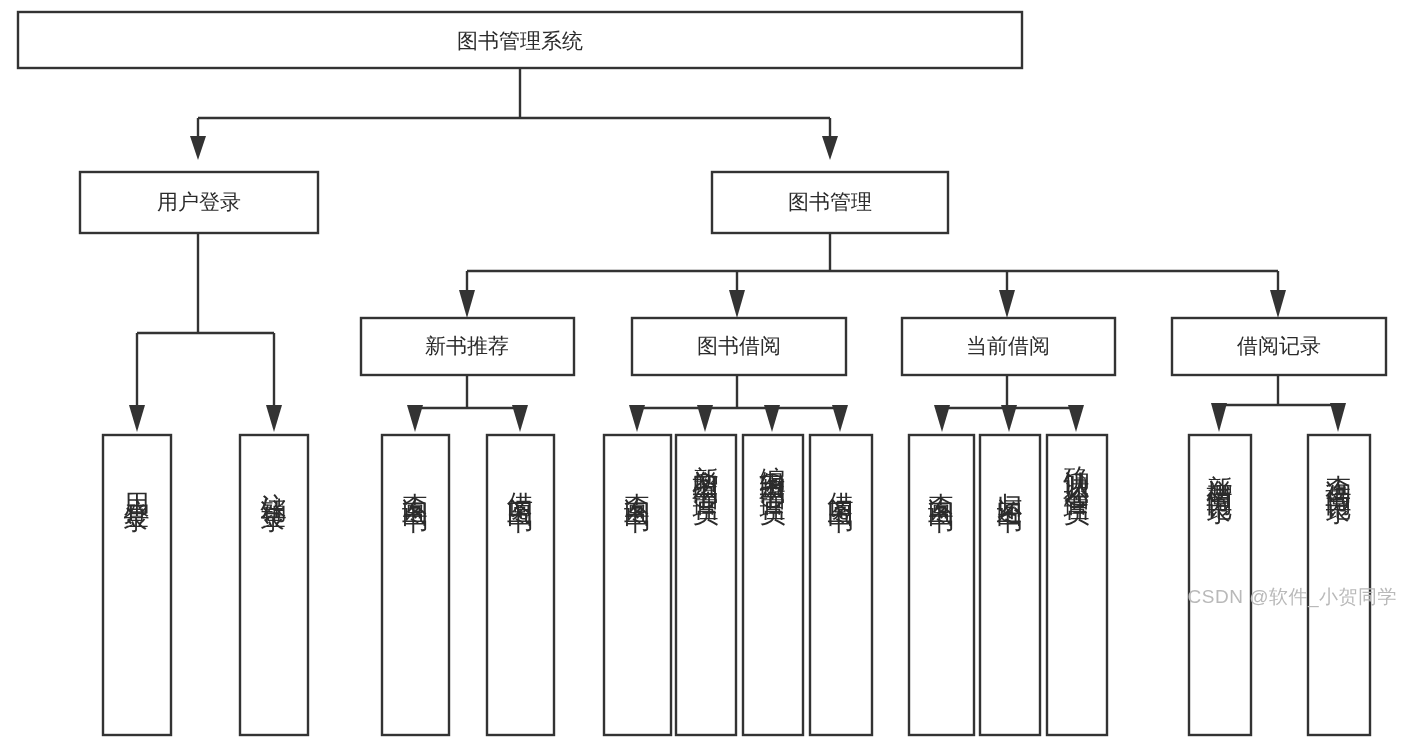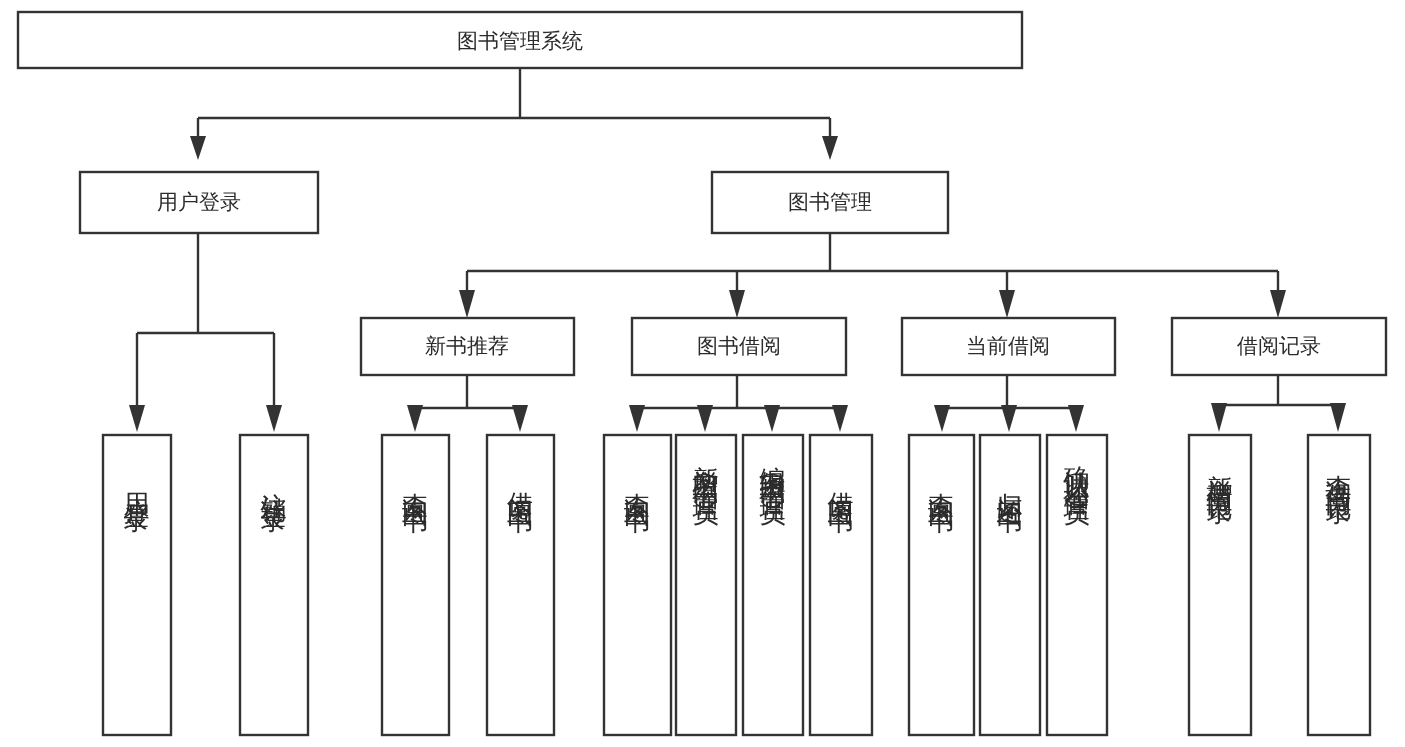--- a/index.html
+++ b/index.html
@@ -232,14 +232,15 @@
   </div>
 
   <div class="leaf-label-wrap" style="left:1189px; top:452px; width:62px; height:275px;">
     <span class="leaf-label">新增借阅记录</span>
   </div>
 
   <div class="leaf-label-wrap" style="left:1308px; top:452px; width:62px; height:275px;">
     <span class="leaf-label">查询借阅记录</span>
   </div>
 
+  <div class="watermark">CSDN @软件_小贺同学</div>
 
 </div>
 
 </body></html>

